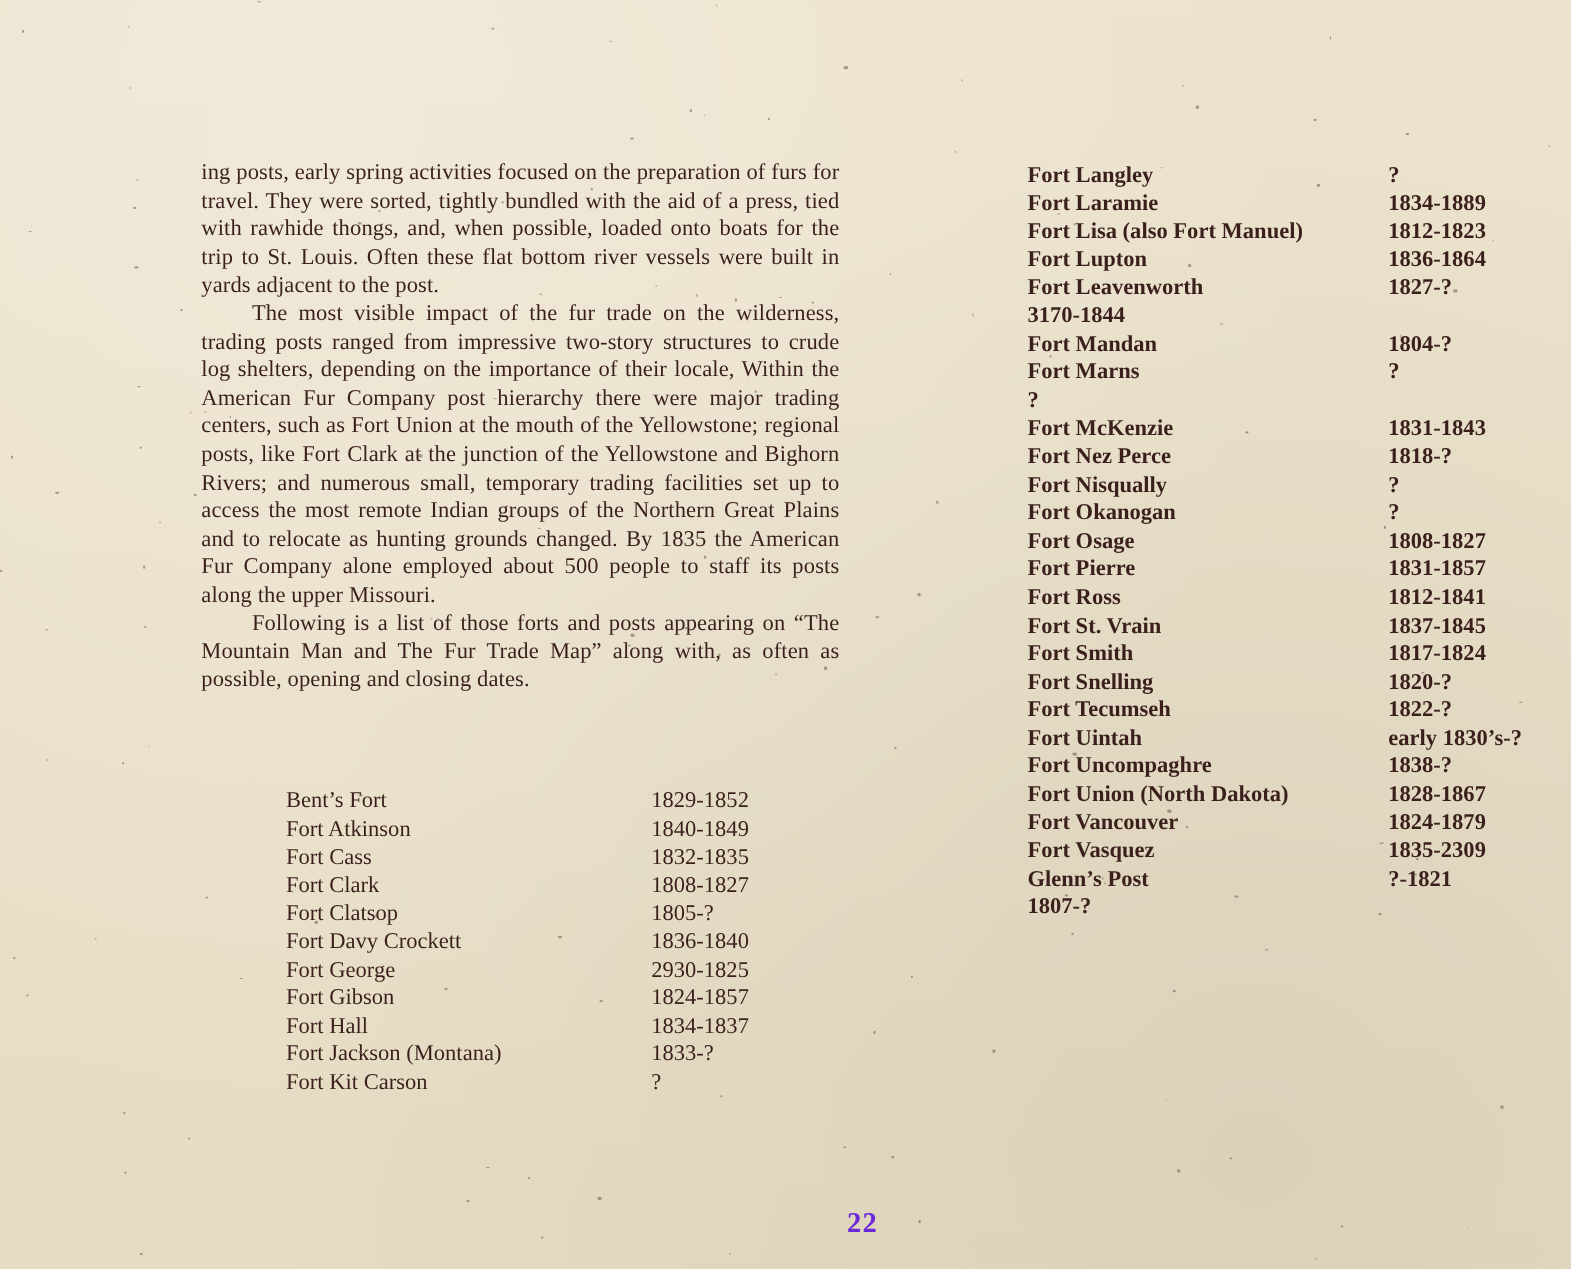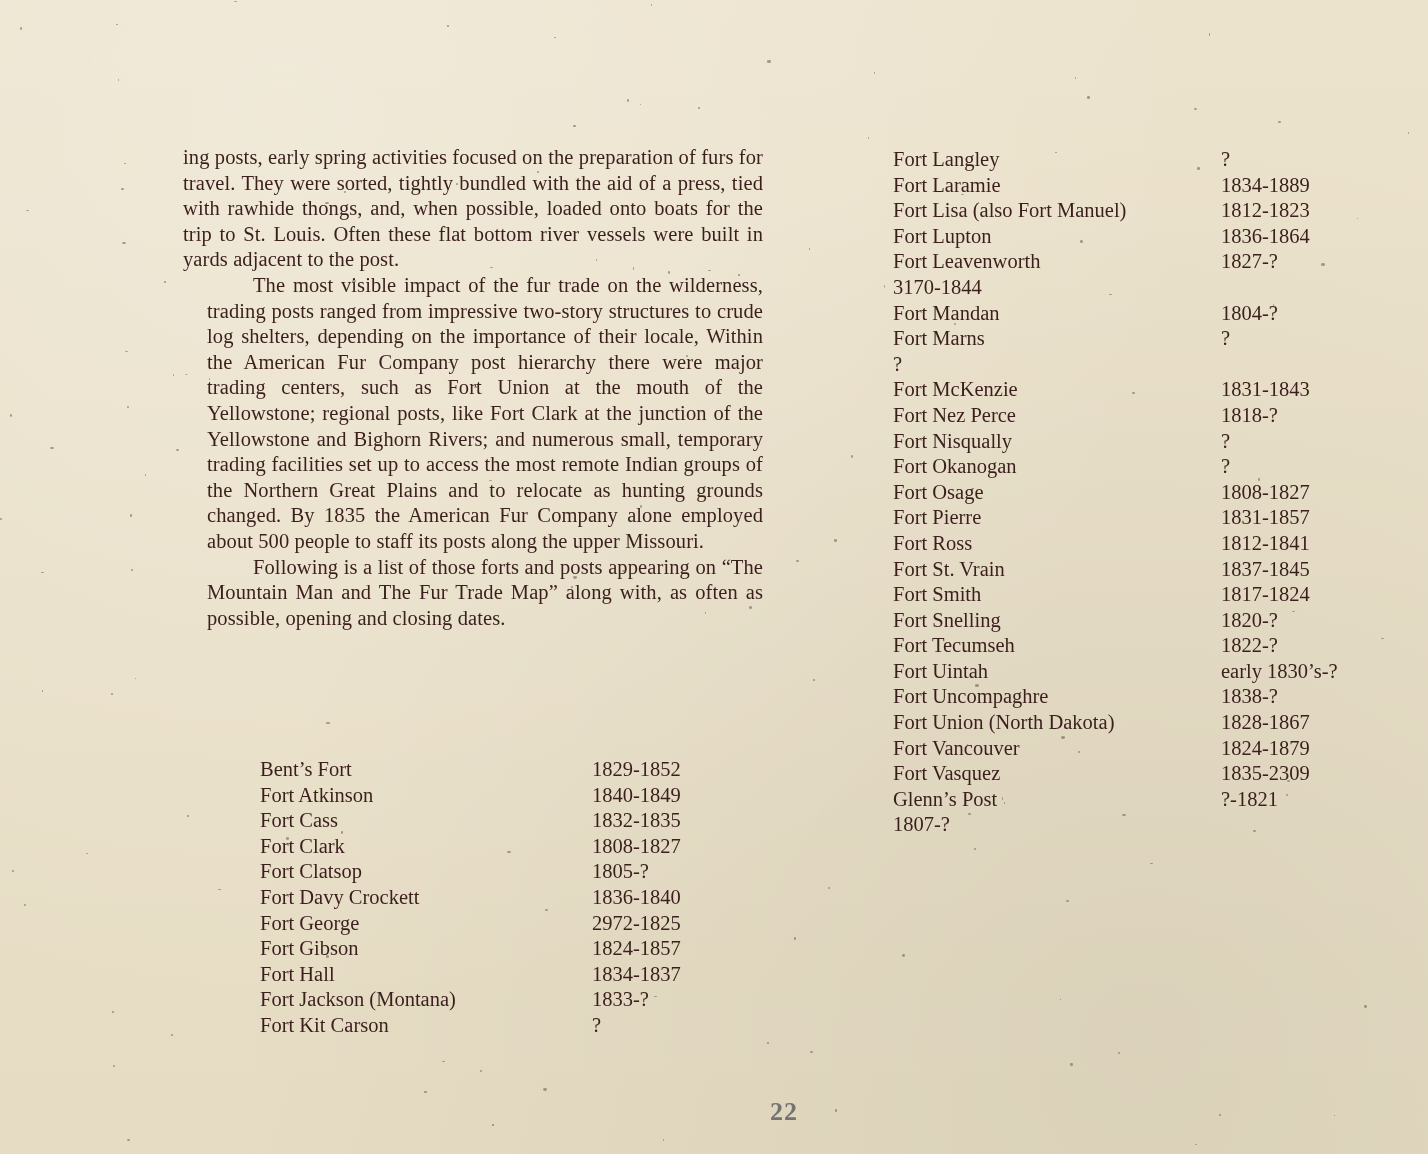--- a/index.html
+++ b/index.html
@@ -24,43 +24,43 @@
   .para-block {
     position: absolute;
     left: 183px; top: 145px;
     width: 580px;
     font-size: 20.5px;
     line-height: 25.6px;
     text-align: justify;
     letter-spacing: 0.1px;
   }
   .para-block p { margin: 0; }
-  .para-block p.indent { text-indent: 46px; margin-left: 24px; }
+  .para-block p.indent { text-indent: 46px; }
   .fort-list {
     position: absolute;
     font-size: 20.5px;
     line-height: 25.6px;
   }
   .fort-row {
     display: flex;
     white-space: nowrap;
   }
   .fort-name { display: inline-block; }
   .fort-dates { display: inline-block; }
-  #list-left { left: 260px; top: 757px; font-family: Liberation Serif, serif; }
+  #list-left { left: 260px; top: 716px; font-family: Liberation Serif, serif; }
   #list-left .fort-name { width: 332px; }
-  #list-right { left: 893px; top: 147px; }
+  #list-right { left: 934px; top: 147px; font-weight: bold; }
   #list-right .fort-name { width: 328px; }
   .page-number {
     position: absolute;
     left: 770px; top: 1097px;
     font-size: 26px;
     font-weight: bold;
     letter-spacing: 1px;
-    color: #737373;
+    color: #6d28d9;
   }
 </style>
 </head>
 <body>
 
 <div>
 
   <div class="para-block">
     <p>ing posts, early spring activities focused on the preparation of furs for travel. They were sorted, tightly bundled with the aid of a press, tied with rawhide thongs, and, when possible, loaded onto boats for the trip to St. Louis. Often these flat bottom river vessels were built in yards adjacent to the post.</p>
     <p class="indent">The most visible impact of the fur trade on the wilderness, trading posts ranged from impressive two-story structures to crude log shelters, depending on the importance of their locale, Within the American Fur Company post hierarchy there were major trading centers, such as Fort Union at the mouth of the Yellowstone; regional posts, like Fort Clark at the junction of the Yellowstone and Bighorn Rivers; and numerous small, temporary trading facilities set up to access the most remote Indian groups of the Northern Great Plains and to relocate as hunting grounds changed. By 1835 the American Fur Company alone employed about 500 people to staff its posts along the upper Missouri.</p>
@@ -87,21 +87,21 @@
       <div class="fort-row">
         <span class="fort-name">Fort Clatsop</span>
         <span class="fort-dates">1805-?</span>
       </div>
       <div class="fort-row">
         <span class="fort-name">Fort Davy Crockett</span>
         <span class="fort-dates">1836-1840</span>
       </div>
       <div class="fort-row">
         <span class="fort-name">Fort George</span>
-        <span class="fort-dates">2972-1825</span>
+        <span class="fort-dates">2930-1825</span>
       </div>
       <div class="fort-row">
         <span class="fort-name">Fort Gibson</span>
         <span class="fort-dates">1824-1857</span>
       </div>
       <div class="fort-row">
         <span class="fort-name">Fort Hall</span>
         <span class="fort-dates">1834-1837</span>
       </div>
       <div class="fort-row">

